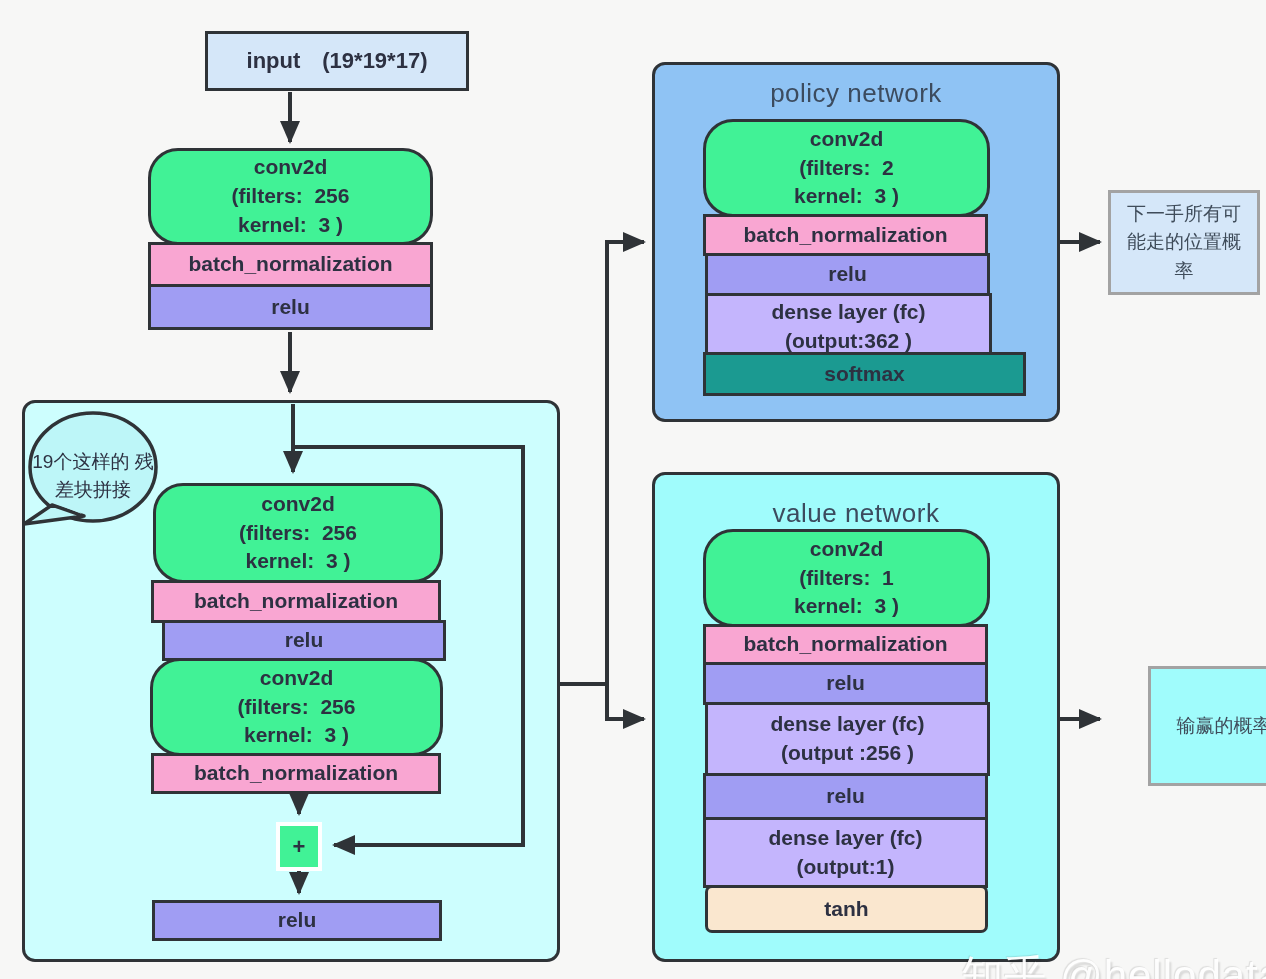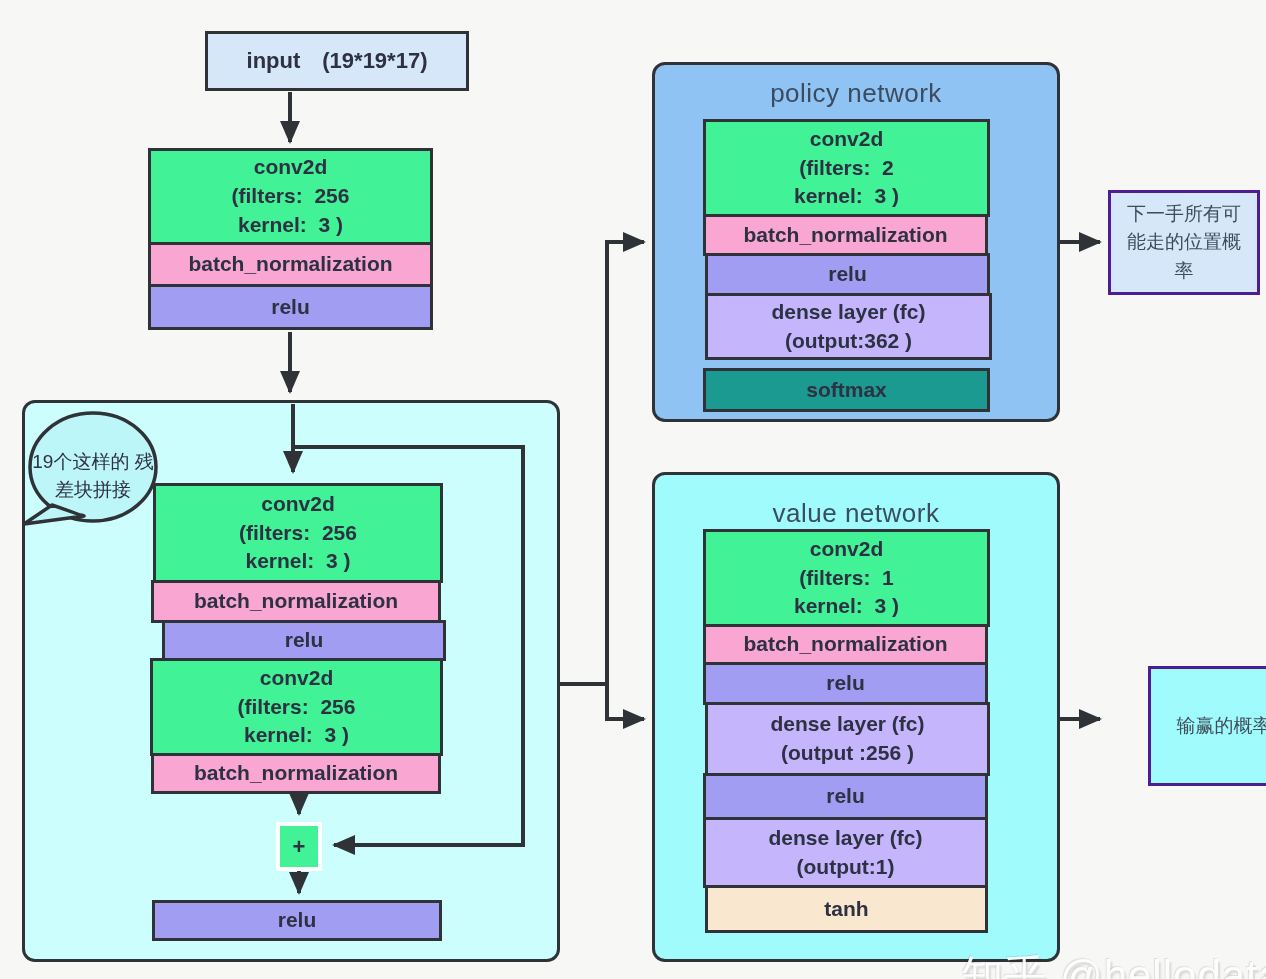--- a/index.html
+++ b/index.html
@@ -10,38 +10,38 @@
     color:#2d3142;
   }
   .block{
     position:absolute;box-sizing:border-box;
     border:3px solid #2f3337;
     display:flex;flex-direction:column;align-items:center;justify-content:center;
     text-align:center;font-weight:bold;font-size:21px;line-height:1.38;
     color:#2d3142;white-space:pre;
   }
   .block span{display:block;}
-  .green{background:#41f296;}
+  .green{background:#41f296;border-radius:30px;}
   .pink{background:#f9a6d2;}
   .purple{background:#a09df3;text-align:center;}
   .yellow{background:#c4b5fd;}
   .teal{background:#1b9a91;}
   .cream{background:#fae7cf;}
   .lightblue{background:#d5e7f9;margin-left:46px;}
   .panel{
     position:absolute;box-sizing:border-box;
     border:3px solid #2f3337;border-radius:13px;
   }
   .panel-title{
     position:absolute;box-sizing:border-box;text-align:center;
     font-size:26px;font-weight:500;color:#3c4b5e;letter-spacing:0.5px;
   }
   .outbox{
     position:absolute;box-sizing:border-box;
-    border:3px solid #4c1d95;background:#d5e7f9;
+    border:3px solid #a3a3a3;background:#d5e7f9;
     display:flex;align-items:center;justify-content:center;text-align:center;
     font-size:19px;line-height:1.5;color:#3f4c5a;padding:6px 10px;
   }
   .plusbox{
     position:absolute;box-sizing:border-box;
     background:#41f296;border:4px solid #ffffff;
     display:flex;align-items:center;justify-content:center;
     font-size:22px;font-weight:bold;color:#2d3142;
   }
   .bubble-text{
@@ -121,21 +121,21 @@
 <div class="block pink" style="left:703px;top:214px;width:285px;height:42px;">
   <span>batch_normalization</span>
 </div>
 <div class="block purple" style="left:705px;top:253px;width:285px;height:43px;">
   <span>relu</span>
 </div>
 <div class="block yellow" style="left:705px;top:293px;width:287px;height:67px;">
   <span>dense layer (fc)</span>
   <span>(output:362 )</span>
 </div>
-<div class="block teal" style="left:703px;top:368px;width:287px;height:44px;align-items:center;">
+<div class="block teal" style="left:703px;top:352px;width:323px;height:44px;align-items:center;">
   <span>softmax</span>
 </div>
 
 <div class="outbox" style="left:1108px;top:190px;width:152px;height:105px;">
   <span>下一手所有可能走的位置概率</span>
 </div>
 
 <div class="panel" style="left:652px;top:472px;width:408px;height:490px;background:#a0fcfc;"></div>
 <div class="panel-title" style="left:652px;top:498px;width:408px;">
   <span>value network</span>
@@ -155,21 +155,21 @@
   <span>dense layer (fc)</span>
   <span>(output :256 )</span>
 </div>
 <div class="block purple" style="left:703px;top:773px;width:285px;height:47px;">
   <span>relu</span>
 </div>
 <div class="block yellow" style="left:703px;top:817px;width:285px;height:71px;">
   <span>dense layer (fc)</span>
   <span>(output:1)</span>
 </div>
-<div class="block cream" style="left:705px;top:885px;width:283px;height:48px;">
+<div class="block cream" style="left:705px;top:885px;width:283px;height:48px;border-radius:7px;">
   <span>tanh</span>
 </div>
 
 <div class="outbox" style="left:1148px;top:666px;width:152px;height:120px;background:#a0fcfc;">
   <span>输赢的概率</span>
 </div>
 
 <div class="watermark" style="left:936px;top:900px;">
   <span>知乎 @hellodata</span>
 </div>

